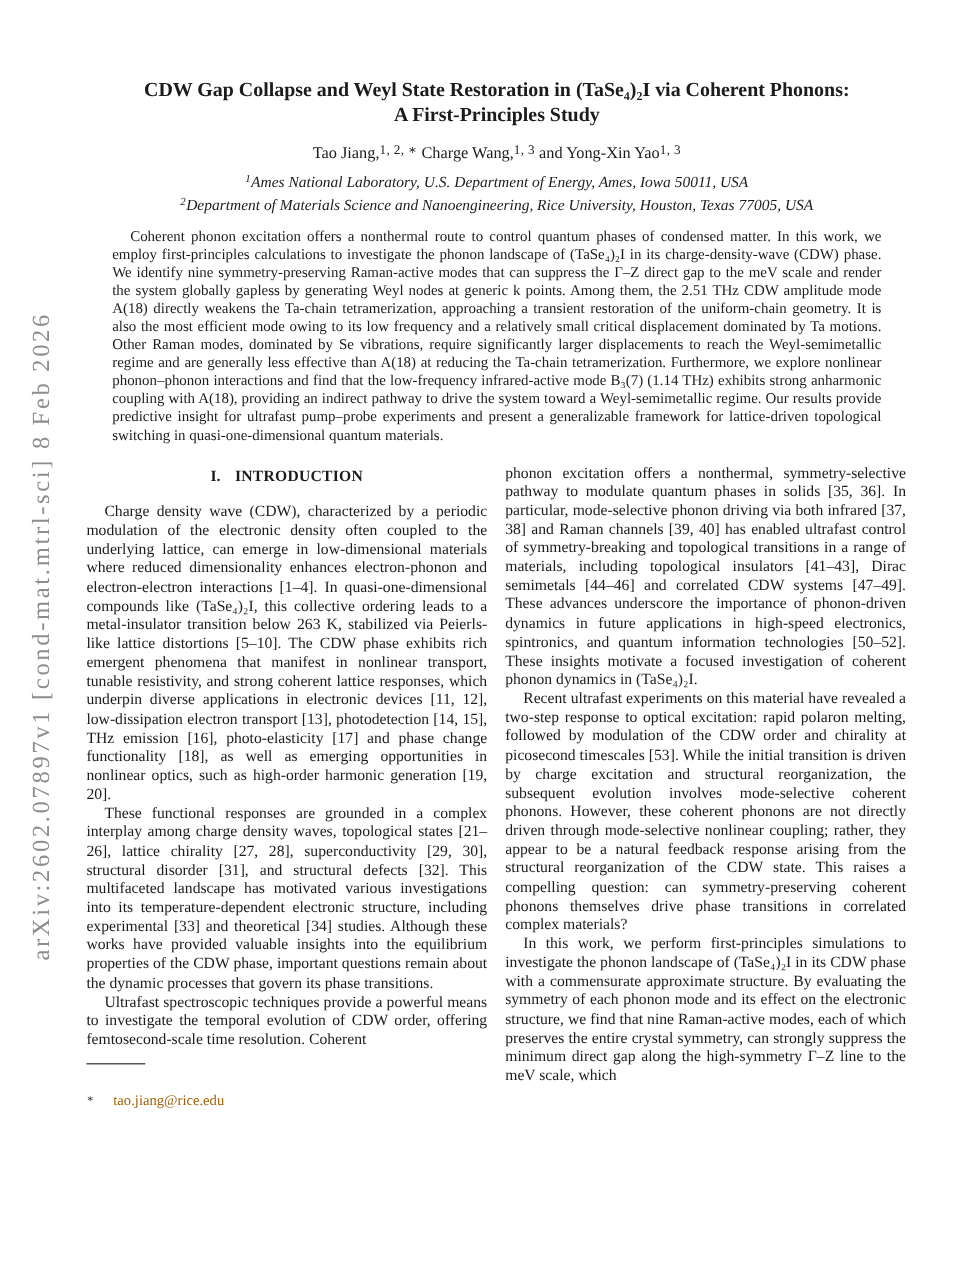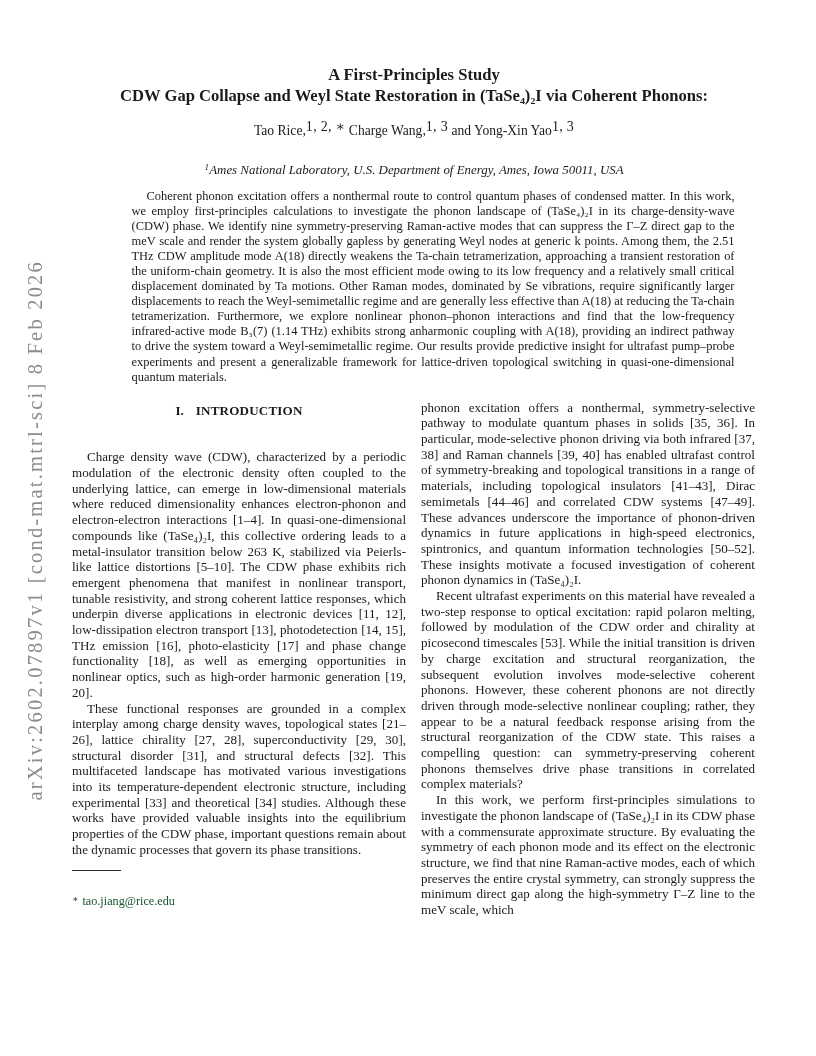--- a/index.html
+++ b/index.html
@@ -30,104 +30,106 @@
   }
   .content {
     position: absolute;
     left: 72px; top: 0;
     width: 684px;
   }
   .title-block { margin-top: 64px; text-align: center; }
   .title-line { font-size: 16.6px; font-weight: bold; line-height: 21px; }
   .authors-line { margin-top: 12px; text-align: center; font-size: 13.6px; }
   .author { white-space: nowrap; }
-  .sup { font-size: 14px; vertical-align: 4px; letter-spacing: 0.3px; }
-  .affiliations { margin-top: 20px; text-align: center; font-family: Liberation Serif, serif; }
+  .sup { font-size: 11px; vertical-align: 4px; letter-spacing: 0.3px; }
+  .affiliations { margin-top: 5px; text-align: center; font-family: Liberation Serif, serif; }
   .affil-line { font-style: italic; font-size: 12.9px; line-height: 16px; }
   .affil-line .sup { font-size: 9px; vertical-align: 4px; }
   .abstract {
     width: 641px;
     margin: 11px auto 0 auto;
     text-align: justify;
     font-size: 12.45px;
     line-height: 15.05px;
   }
-  .abstract-text { text-indent: 15px; display: block; margin-left: 38px; }
+  .abstract-text { text-indent: 15px; display: block; }
   .columns {
     display: flex;
     gap: 15px;
     margin-top: 15px;
   }
   .col {
     width: 334px;
     font-size: 13.05px;
     line-height: 15.7px;
     text-align: justify;
   }
   .section-heading {
     text-align: center;
     font-weight: bold;
     font-size: 13.05px;
-    margin: 3px 0 31px 0;
+    margin: 3px 0 14px 0;
   }
   .section-number { margin-right: 12px; }
   .section-title { letter-spacing: 0.2px; }
   .col p { margin: 0; text-indent: 15px; }
   .col p.noindent { text-indent: 0; }
   .footnote-divider {
     width: 49px;
     border: none;
     border-top: 1.4px solid #2a2a2a;
     margin: 12px 0 0 0;
   }
   .footnote {
     margin-top: 21px;
     font-size: 12.2px;
   }
   .footnote .sup { font-size: 9px; vertical-align: 3px; margin-right: 4px; }
-  .footnote-email { color: #14532d; text-decoration: none; }
+  .footnote-email { color: #a16207; text-decoration: none; margin-left: 12px; }
 </style>
 </head>
 <body>
 
 <div class="page">
 
   <div class="watermark-strip">
     <span class="watermark-text">arXiv:2602.07897v1 [cond-mat.mtrl-sci] 8 Feb 2026</span>
   </div>
 
   <div class="content">
 
     <div class="title-block">
+      <div class="title-line">CDW Gap Collapse and Weyl State Restoration in (TaSe₄)₂I via Coherent Phonons:</div>
       <div class="title-line">A First-Principles Study</div>
-      <div class="title-line">CDW Gap Collapse and Weyl State Restoration in (TaSe₄)₂I via Coherent Phonons:</div>
     </div>
 
     <div class="authors-line">
-      <span class="author"><span>Tao Rice,</span><span class="sup">1, 2, ∗</span></span>
+      <span class="author"><span>Tao Jiang,</span><span class="sup">1, 2, ∗</span></span>
       <span class="author"><span> Charge Wang,</span><span class="sup">1, 3</span></span>
       <span class="author"><span> and Yong-Xin Yao</span><span class="sup">1, 3</span></span>
     </div>
 
     <div class="affiliations">
       <div class="affil-line"><span class="sup">1</span><span>Ames National Laboratory, U.S. Department of Energy, Ames, Iowa 50011, USA</span></div>
+      <div class="affil-line"><span class="sup">2</span><span>Department of Materials Science and Nanoengineering, Rice University, Houston, Texas 77005, USA</span></div>
     </div>
 
     <div class="abstract">
       <span class="abstract-text">Coherent phonon excitation offers a nonthermal route to control quantum phases of condensed matter. In this work, we employ first-principles calculations to investigate the phonon landscape of (TaSe₄)₂I in its charge-density-wave (CDW) phase. We identify nine symmetry-preserving Raman-active modes that can suppress the Γ–Z direct gap to the meV scale and render the system globally gapless by generating Weyl nodes at generic k points. Among them, the 2.51 THz CDW amplitude mode A(18) directly weakens the Ta-chain tetramerization, approaching a transient restoration of the uniform-chain geometry. It is also the most efficient mode owing to its low frequency and a relatively small critical displacement dominated by Ta motions. Other Raman modes, dominated by Se vibrations, require significantly larger displacements to reach the Weyl-semimetallic regime and are generally less effective than A(18) at reducing the Ta-chain tetramerization. Furthermore, we explore nonlinear phonon–phonon interactions and find that the low-frequency infrared-active mode B₃(7) (1.14 THz) exhibits strong anharmonic coupling with A(18), providing an indirect pathway to drive the system toward a Weyl-semimetallic regime. Our results provide predictive insight for ultrafast pump–probe experiments and present a generalizable framework for lattice-driven topological switching in quasi-one-dimensional quantum materials.</span>
     </div>
 
     <div class="columns">
 
       <div class="col">
         <div class="section-heading">
           <span class="section-number">I.</span><span class="section-title">INTRODUCTION</span>
         </div>
         <p>Charge density wave (CDW), characterized by a periodic modulation of the electronic density often coupled to the underlying lattice, can emerge in low-dimensional materials where reduced dimensionality enhances electron-phonon and electron-electron interactions [1–4]. In quasi-one-dimensional compounds like (TaSe₄)₂I, this collective ordering leads to a metal-insulator transition below 263 K, stabilized via Peierls-like lattice distortions [5–10]. The CDW phase exhibits rich emergent phenomena that manifest in nonlinear transport, tunable resistivity, and strong coherent lattice responses, which underpin diverse applications in electronic devices [11, 12], low-dissipation electron transport [13], photodetection [14, 15], THz emission [16], photo-elasticity [17] and phase change functionality [18], as well as emerging opportunities in nonlinear optics, such as high-order harmonic generation [19, 20].</p>
         <p>These functional responses are grounded in a complex interplay among charge density waves, topological states [21–26], lattice chirality [27, 28], superconductivity [29, 30], structural disorder [31], and structural defects [32]. This multifaceted landscape has motivated various investigations into its temperature-dependent electronic structure, including experimental [33] and theoretical [34] studies. Although these works have provided valuable insights into the equilibrium properties of the CDW phase, important questions remain about the dynamic processes that govern its phase transitions.</p>
+        <p>Ultrafast spectroscopic techniques provide a powerful means to investigate the temporal evolution of CDW order, offering femtosecond-scale time resolution. Coherent</p>
         <hr class="footnote-divider">
         <div class="footnote">
           <span class="sup">∗</span><span class="footnote-email">tao.jiang@rice.edu</span>
         </div>
       </div>
 
       <div class="col">
         <p class="noindent">phonon excitation offers a nonthermal, symmetry-selective pathway to modulate quantum phases in solids [35, 36]. In particular, mode-selective phonon driving via both infrared [37, 38] and Raman channels [39, 40] has enabled ultrafast control of symmetry-breaking and topological transitions in a range of materials, including topological insulators [41–43], Dirac semimetals [44–46] and correlated CDW systems [47–49]. These advances underscore the importance of phonon-driven dynamics in future applications in high-speed electronics, spintronics, and quantum information technologies [50–52]. These insights motivate a focused investigation of coherent phonon dynamics in (TaSe₄)₂I.</p>
         <p>Recent ultrafast experiments on this material have revealed a two-step response to optical excitation: rapid polaron melting, followed by modulation of the CDW order and chirality at picosecond timescales [53]. While the initial transition is driven by charge excitation and structural reorganization, the subsequent evolution involves mode-selective coherent phonons. However, these coherent phonons are not directly driven through mode-selective nonlinear coupling; rather, they appear to be a natural feedback response arising from the structural reorganization of the CDW state. This raises a compelling question: can symmetry-preserving coherent phonons themselves drive phase transitions in correlated complex materials?</p>
         <p>In this work, we perform first-principles simulations to investigate the phonon landscape of (TaSe₄)₂I in its CDW phase with a commensurate approximate structure. By evaluating the symmetry of each phonon mode and its effect on the electronic structure, we find that nine Raman-active modes, each of which preserves the entire crystal symmetry, can strongly suppress the minimum direct gap along the high-symmetry Γ–Z line to the meV scale, which</p>

